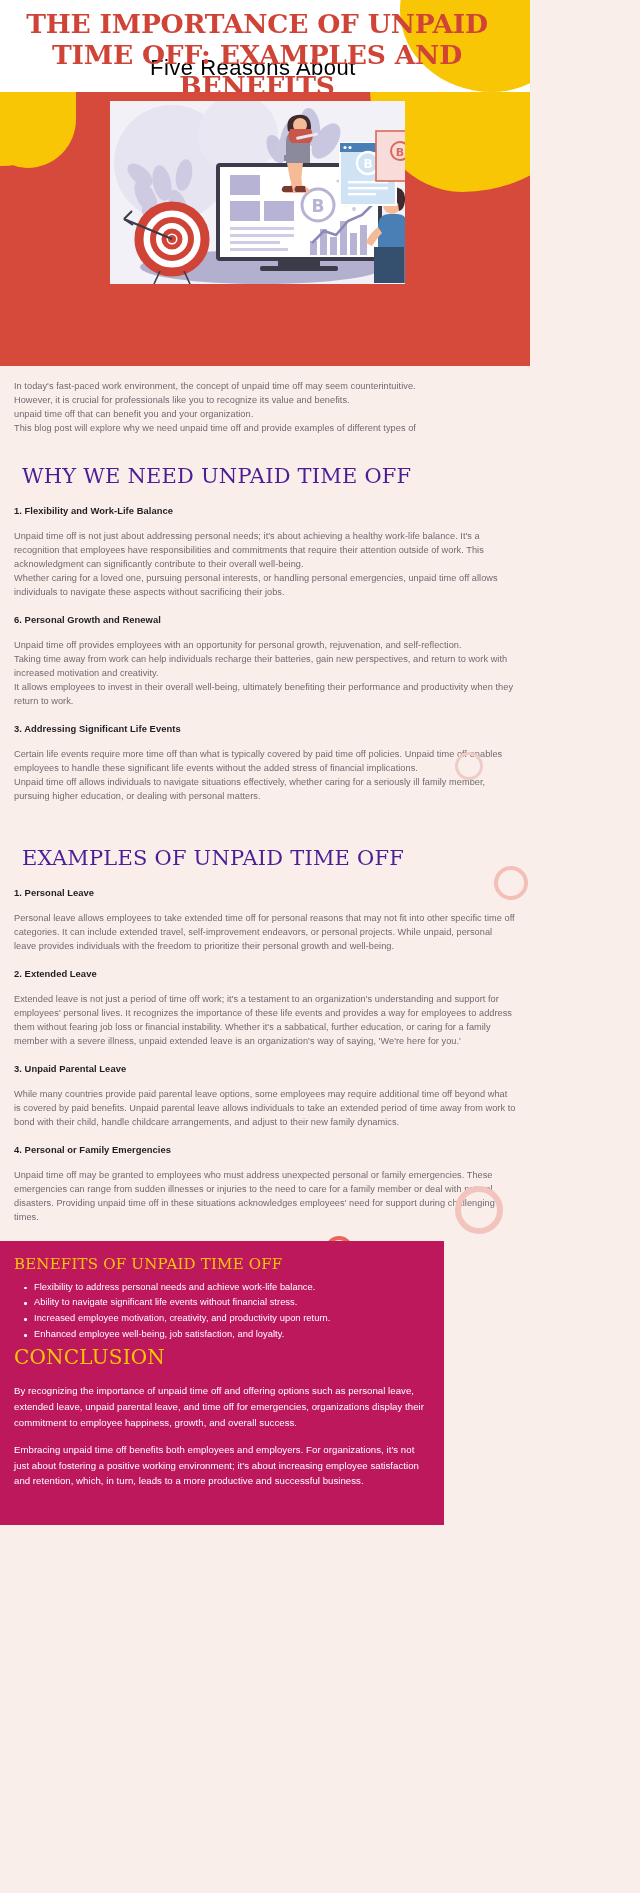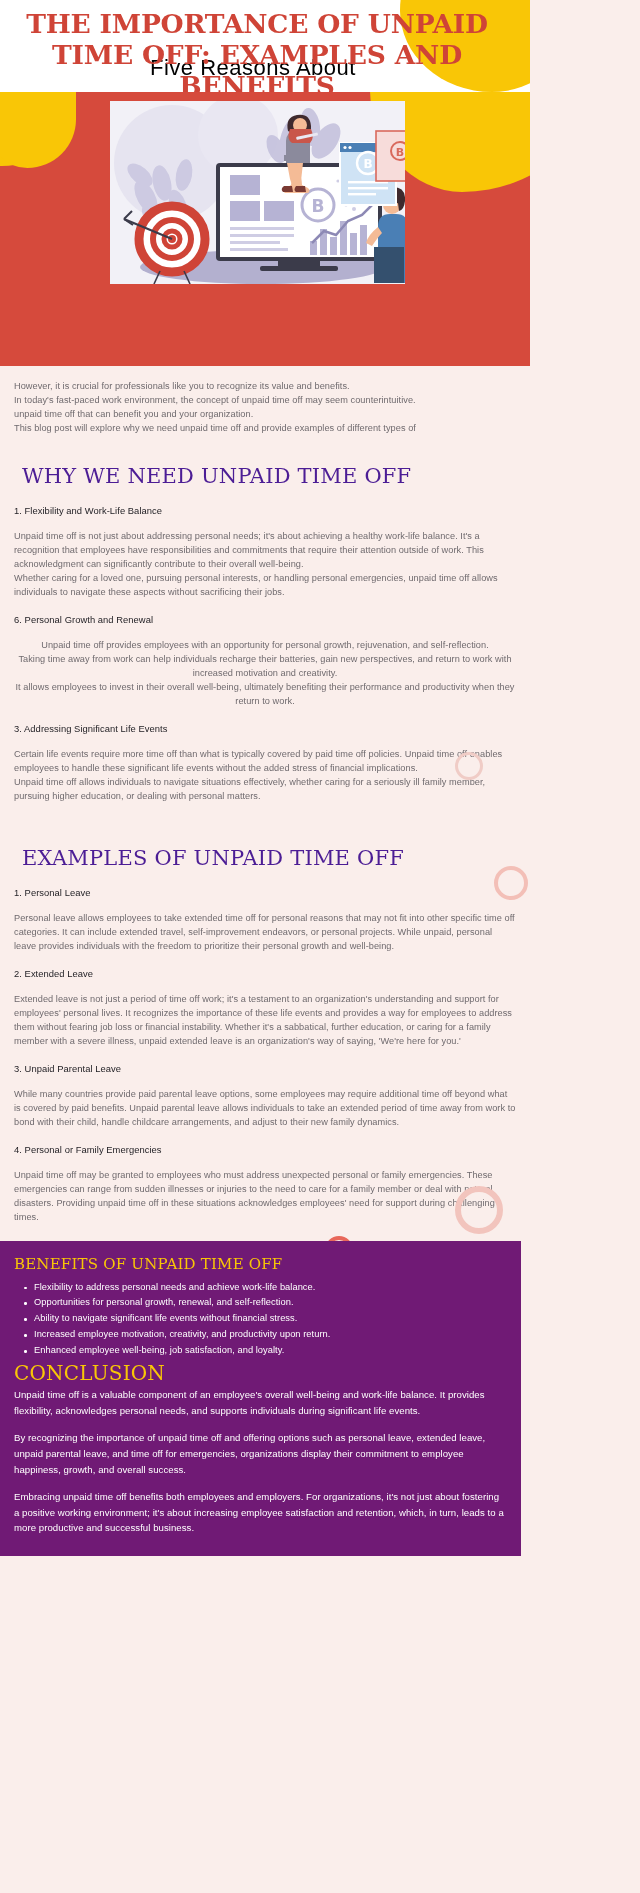--- a/index.html
+++ b/index.html
@@ -135,21 +135,21 @@
     font-family: "DejaVu Serif", serif;
     font-weight: normal;
     font-size: 21px;
     letter-spacing: 0.2px;
     color: #4c1d95;
     text-transform: uppercase;
   }
   h3.item-head {
     margin: 0;
     font-size: 9.4px;
-    font-weight: normal;
+    font-weight: bold;
     color: #1e1d22;
     letter-spacing: 0.05px;
   }
   .gap-sm { height: 9px; }
   .gap-md { height: 14px; }
   .gap-lg { height: 20px; }
 
   
   .ring {
     position: absolute;
@@ -158,23 +158,23 @@
     pointer-events: none;
   }
   .ring.r1 { left: 455px; top: 386px; width: 22px; height: 22px; border: 3px solid #f0ccc6; }
   .ring.r2 { left: 494px; top: 500px; width: 26px; height: 26px; border: 4px solid #f3bfb7; }
   .ring.r3 { left: 455px; top: 820px; width: 36px; height: 36px; border: 6px solid #f2c4bd; }
   .ring.r4 { left: 325px; top: 870px; width: 20px; height: 20px; border: 4px solid #e8675a; }
 
   
   .benefits {
     position: relative;
-    width: 521px;
-    background: #701a75;
-    padding: 14px 14px 20px 14px;
+    width: 444px;
+    background: #be185d;
+    padding: 14px 14px 36px 14px;
     box-sizing: border-box;
     margin-top: 16px;
   }
   h2.band-head {
     margin: 0 0 7px 0;
     font-family: "DejaVu Serif", serif;
     font-weight: normal;
     font-size: 15px;
     letter-spacing: 0.2px;
     color: #f9c606;
@@ -347,39 +347,39 @@
     </div>
   </div>
 
   <div class="body-wrap">
     <div class="ring r1"></div>
     <div class="ring r2"></div>
     <div class="ring r3"></div>
     <div class="ring r4"></div>
 
     <div class="pad">
+      <p class="intro">In today's fast-paced work environment, the concept of unpaid time off may seem counterintuitive.</p>
       <p class="intro">However, it is crucial for professionals like you to recognize its value and benefits.</p>
-      <p class="intro">In today's fast-paced work environment, the concept of unpaid time off may seem counterintuitive.</p>
       <p class="intro">unpaid time off that can benefit you and your organization.</p>
       <p class="intro">This blog post will explore why we need unpaid time off and provide examples of different types of</p>
     </div>
 
     <div class="gap-lg"></div>
 
     <div class="pad">
       <h2 class="section-head">WHY WE NEED UNPAID TIME OFF</h2>
       <div class="gap-sm"></div>
       <h3 class="item-head">1. Flexibility and Work-Life Balance</h3>
       <div class="gap-md"></div>
       <p class="para preline" style="white-space: pre-line;">Unpaid time off is not just about addressing personal needs; it's about achieving a healthy work-life balance. It's a recognition that employees have responsibilities and commitments that require their attention outside of work. This acknowledgment can significantly contribute to their overall well-being.
 Whether caring for a loved one, pursuing personal interests, or handling personal emergencies, unpaid time off allows individuals to navigate these aspects without sacrificing their jobs.</p>
       <div class="gap-md"></div>
       <h3 class="item-head">6. Personal Growth and Renewal</h3>
       <div class="gap-md"></div>
-      <p class="para preline" style="white-space: pre-line; text-align: center;">Unpaid time off provides employees with an opportunity for personal growth, rejuvenation, and self-reflection.
+      <p class="para preline" style="white-space: pre-line;">Unpaid time off provides employees with an opportunity for personal growth, rejuvenation, and self-reflection.
 Taking time away from work can help individuals recharge their batteries, gain new perspectives, and return to work with increased motivation and creativity.
 It allows employees to invest in their overall well-being, ultimately benefiting their performance and productivity when they return to work.</p>
       <div class="gap-md"></div>
       <h3 class="item-head">3. Addressing Significant Life Events</h3>
       <div class="gap-md"></div>
       <p class="para preline" style="white-space: pre-line;">Certain life events require more time off than what is typically covered by paid time off policies. Unpaid time off enables employees to handle these significant life events without the added stress of financial implications.
 Unpaid time off allows individuals to navigate situations effectively, whether caring for a seriously ill family member, pursuing higher education, or dealing with personal matters.</p>
     </div>
 
     <div class="gap-lg"></div>
@@ -402,26 +402,24 @@
       <div class="gap-md"></div>
       <h3 class="item-head">4. Personal or Family Emergencies</h3>
       <div class="gap-md"></div>
       <p class="para preline" style="white-space: pre-line;">Unpaid time off may be granted to employees who must address unexpected personal or family emergencies. These emergencies can range from sudden illnesses or injuries to the need to care for a family member or deal with natural disasters. Providing unpaid time off in these situations acknowledges employees' need for support during challenging times.</p>
     </div>
 
     <div class="benefits">
       <h2 class="band-head">BENEFITS OF UNPAID TIME OFF</h2>
       <ul class="bullets">
         <li>Flexibility to address personal needs and achieve work-life balance.</li>
-        <li>Opportunities for personal growth, renewal, and self-reflection.</li>
         <li>Ability to navigate significant life events without financial stress.</li>
         <li>Increased employee motivation, creativity, and productivity upon return.</li>
         <li>Enhanced employee well-being, job satisfaction, and loyalty.</li>
       </ul>
       <h2 class="band-head big">CONCLUSION</h2>
-      <p class="band-para">Unpaid time off is a valuable component of an employee's overall well-being and work-life balance. It provides flexibility, acknowledges personal needs, and supports individuals during significant life events.</p>
       <div class="band-gap"></div>
       <p class="band-para">By recognizing the importance of unpaid time off and offering options such as personal leave, extended leave, unpaid parental leave, and time off for emergencies, organizations display their commitment to employee happiness, growth, and overall success.</p>
       <div class="band-gap"></div>
       <p class="band-para">Embracing unpaid time off benefits both employees and employers. For organizations, it's not just about fostering a positive working environment; it's about increasing employee satisfaction and retention, which, in turn, leads to a more productive and successful business.</p>
     </div>
   </div>
 </div>
 
 </body></html>

